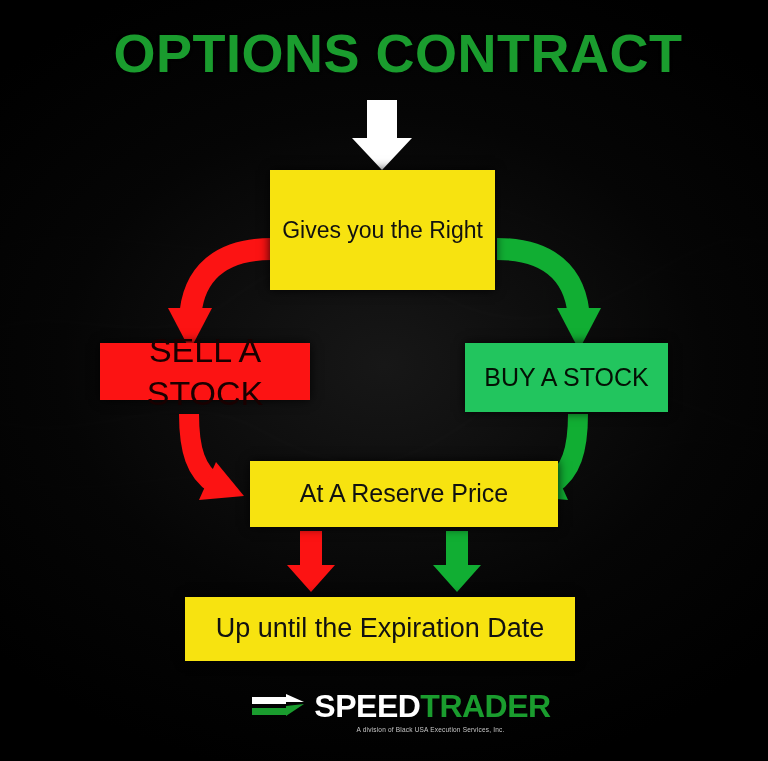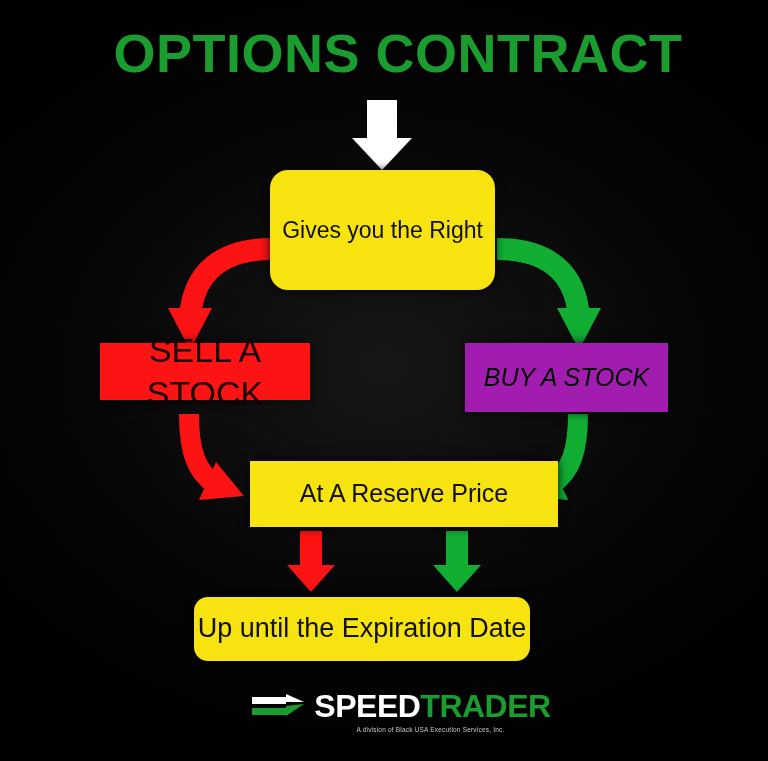--- a/index.html
+++ b/index.html
@@ -52,27 +52,27 @@
     display: flex;
     align-items: center;
     justify-content: center;
     text-align: center;
     color: #111;
     line-height: 1.25;
     box-shadow: 0 0 10px rgba(0,0,0,0.85);
   }
   .box-yellow { background: #F7E310; }
   .box-red    { background: #FC1313; color: #190000; }
-  .box-green  { background: #a21caf; color: #041004; font-style: italic; }
-
-  #box-right    { left: 270px; top: 170px;  width: 225px; height: 120px; font-size: 23px; padding: 0 8px; box-sizing: border-box; border-radius: 18px; }
+  .box-green  { background: #22c55e; color: #041004; }
+
+  #box-right    { left: 270px; top: 170px;  width: 225px; height: 120px; font-size: 23px; padding: 0 8px; box-sizing: border-box; }
   #box-sell     { left: 100px; top: 343px;  width: 210px; height: 57px;  font-size: 34px; }
   #box-buy      { left: 465px; top: 343px;  width: 203px; height: 69px;  font-size: 25px; }
   #box-reserve  { left: 250px; top: 461px;  width: 308px; height: 66px;  font-size: 25px; }
-  #box-expire   { left: 194px; top: 597px;  width: 336px; height: 64px;  font-size: 27px; border-radius: 14px; }
+  #box-expire   { left: 185px; top: 597px;  width: 390px; height: 64px;  font-size: 27px; }
 
   
   .arrows { position: absolute; inset: 0; }
 
   
   .logo {
     position: absolute;
     left: 0; right: 8px;
     bottom: 28px;
     display: flex;

